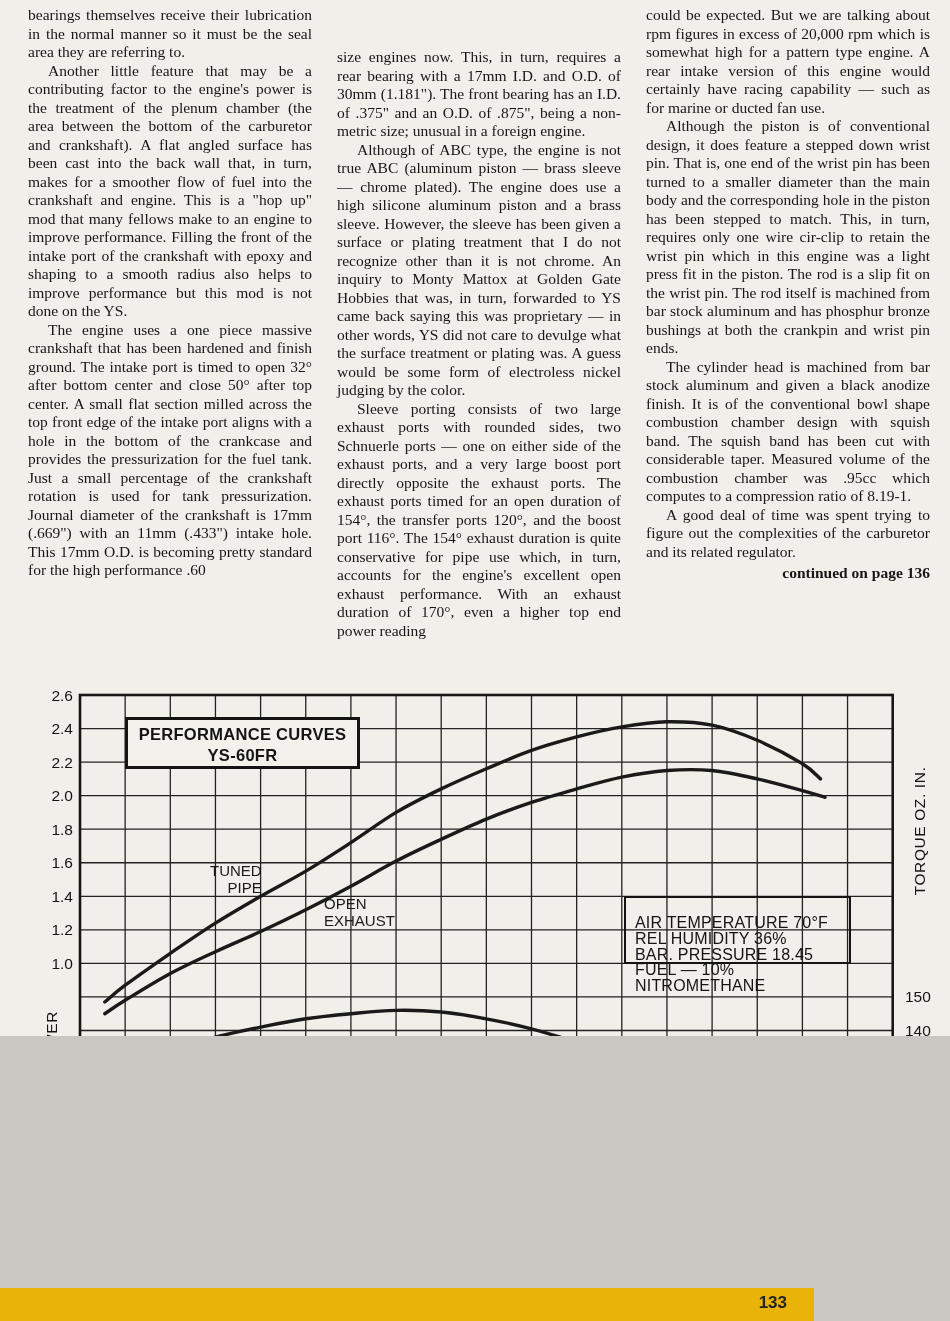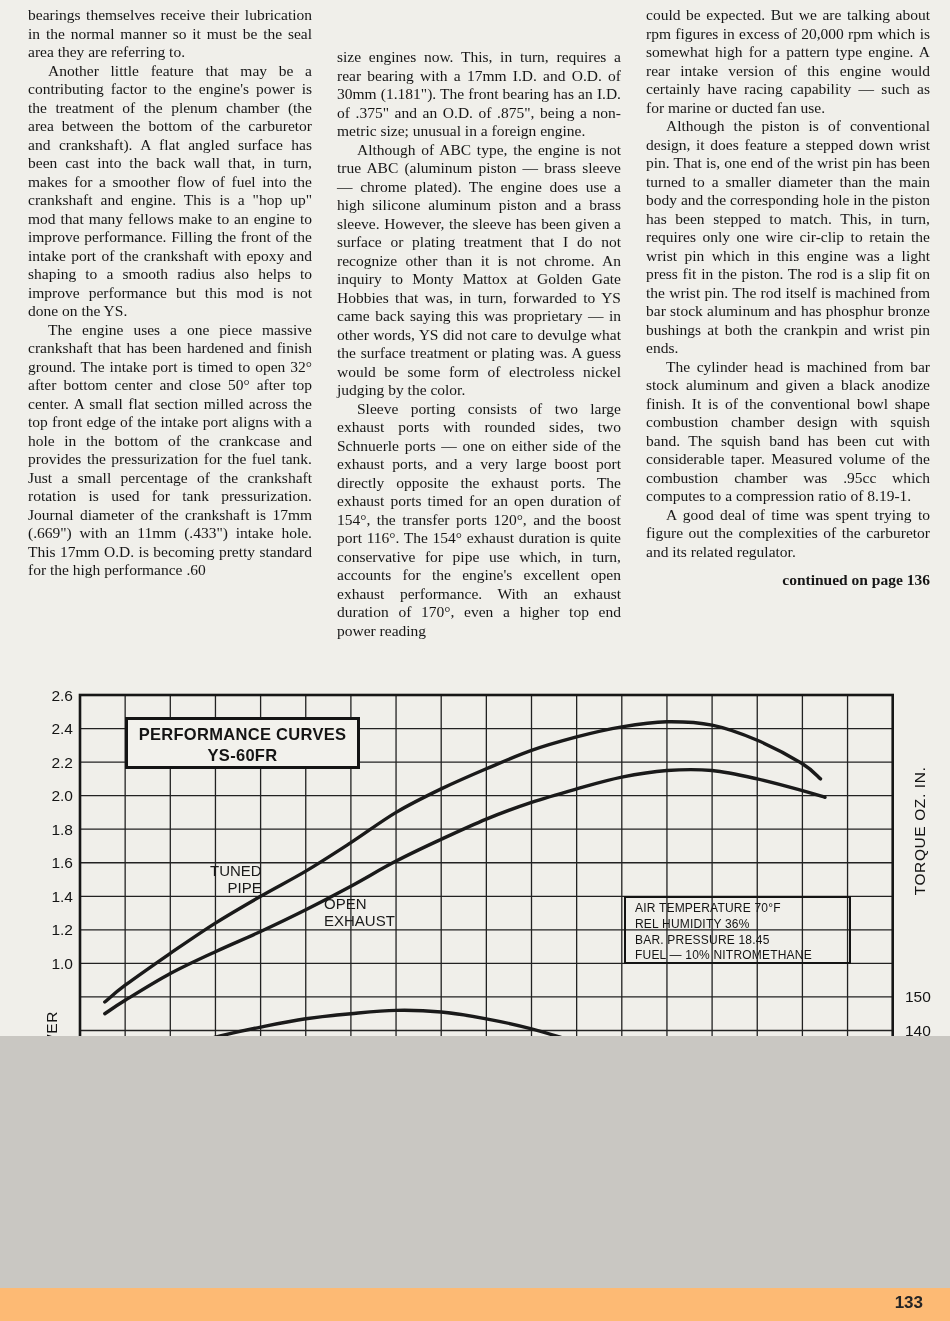--- a/index.html
+++ b/index.html
@@ -14,21 +14,21 @@
   }
   
   .col{
     position:absolute;top:6px;width:284px;
     font-size:15.5px;line-height:18.5px;color:#161616;
     text-align:justify;
   }
   .col p{margin:0;}
   .col p.ind{text-indent:20px;}
   .col p.continued{
-    text-align:right;font-weight:bold;margin-top:10px;
+    text-align:right;font-weight:bold;margin-top:3px;
   }
   #col-0{left:28px;}
   #col-1{left:337px;margin-top:42px;}
   #col-2{left:646px;}
   
   .chart{position:absolute;left:12px;top:672px;width:950px;height:616px;margin-top:12px;}
   #chart-svg{position:absolute;left:0;top:0;}
   .title-box{
     position:absolute;left:113px;top:33px;width:235px;height:52px;
     background:#f2f1ec;border:3px solid #141414;box-sizing:border-box;
@@ -38,37 +38,37 @@
   }
   .curve-label{
     position:absolute;font-family:"Liberation Sans", sans-serif;
     font-size:15px;line-height:16.5px;color:#1a1a1a;white-space:pre-line;
   }
   .lbl-tuned{left:198px;top:179px;text-align:right;}
   .lbl-open{left:312px;top:212px;}
   .cond-box{
     position:absolute;left:612px;top:212px;width:227px;height:68px;
     border:2.5px solid #141414;box-sizing:border-box;
-    font-family:"Liberation Sans", sans-serif;font-size:12px;
-    line-height:15.8px;color:#141414;padding:3px 0 0 9px;letter-spacing:.2px;
+    font-family:"Liberation Sans", sans-serif;font-size:16px;
+    line-height:15.8px;color:#141414;padding:17px 0 0 9px;letter-spacing:.2px;
   }
   .axis-label{
     position:absolute;font-family:"Liberation Sans", sans-serif;
     font-size:15.5px;color:#141414;text-align:center;letter-spacing:.6px;
   }
   .axis-left{left:-76px;top:408px;width:232px;transform:rotate(-90deg);}
   .axis-right{left:828px;top:138px;width:160px;transform:rotate(-90deg);}
   .x-axis-label{
     position:absolute;left:354px;top:578px;width:240px;text-align:left;
     font-family:"Liberation Sans", sans-serif;font-size:15.5px;color:#141414;
   }
   
   .bottom-band{
-    position:absolute;left:0;top:1288px;width:950px;height:33px;
-    background:#fdba74;
+    position:absolute;left:0;top:1288px;width:814px;height:33px;
+    background:#eab308;
   }
   .page-num{
     position:absolute;right:27px;top:5px;
     font-family:"Liberation Sans", sans-serif;font-weight:bold;
     font-size:17px;color:#242424;
   }
 </style>
 </head>
 <body>
 

